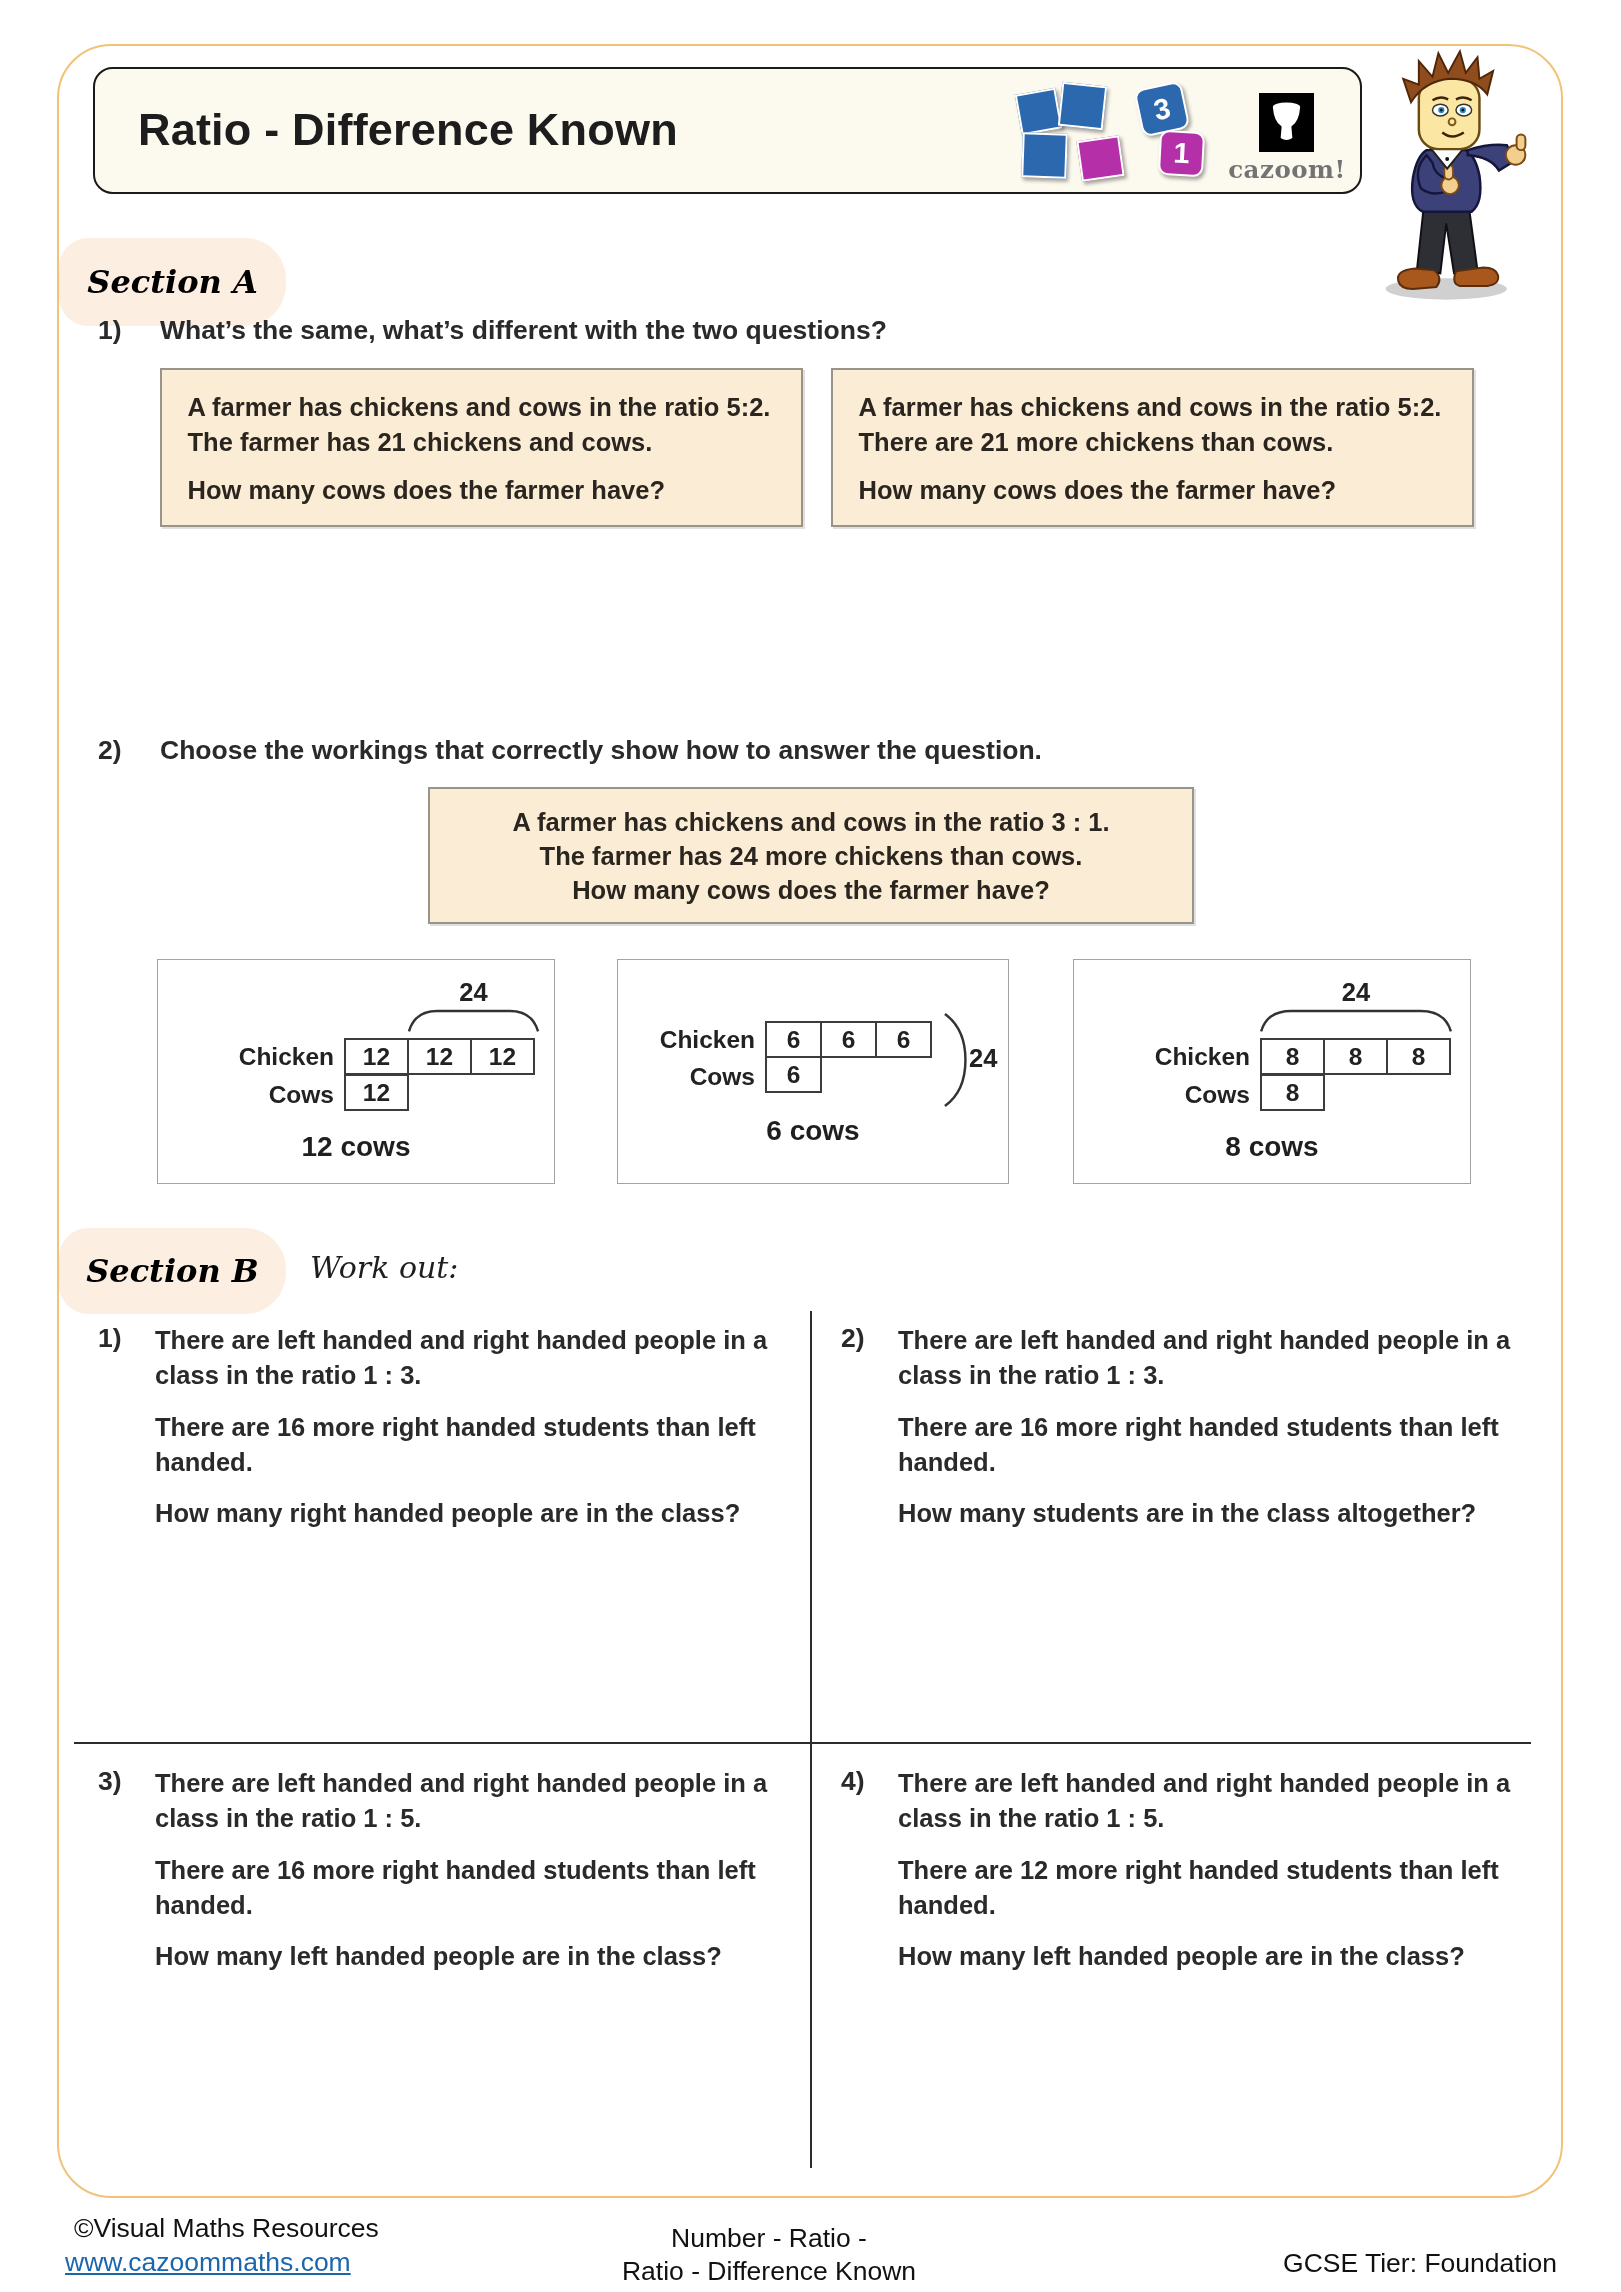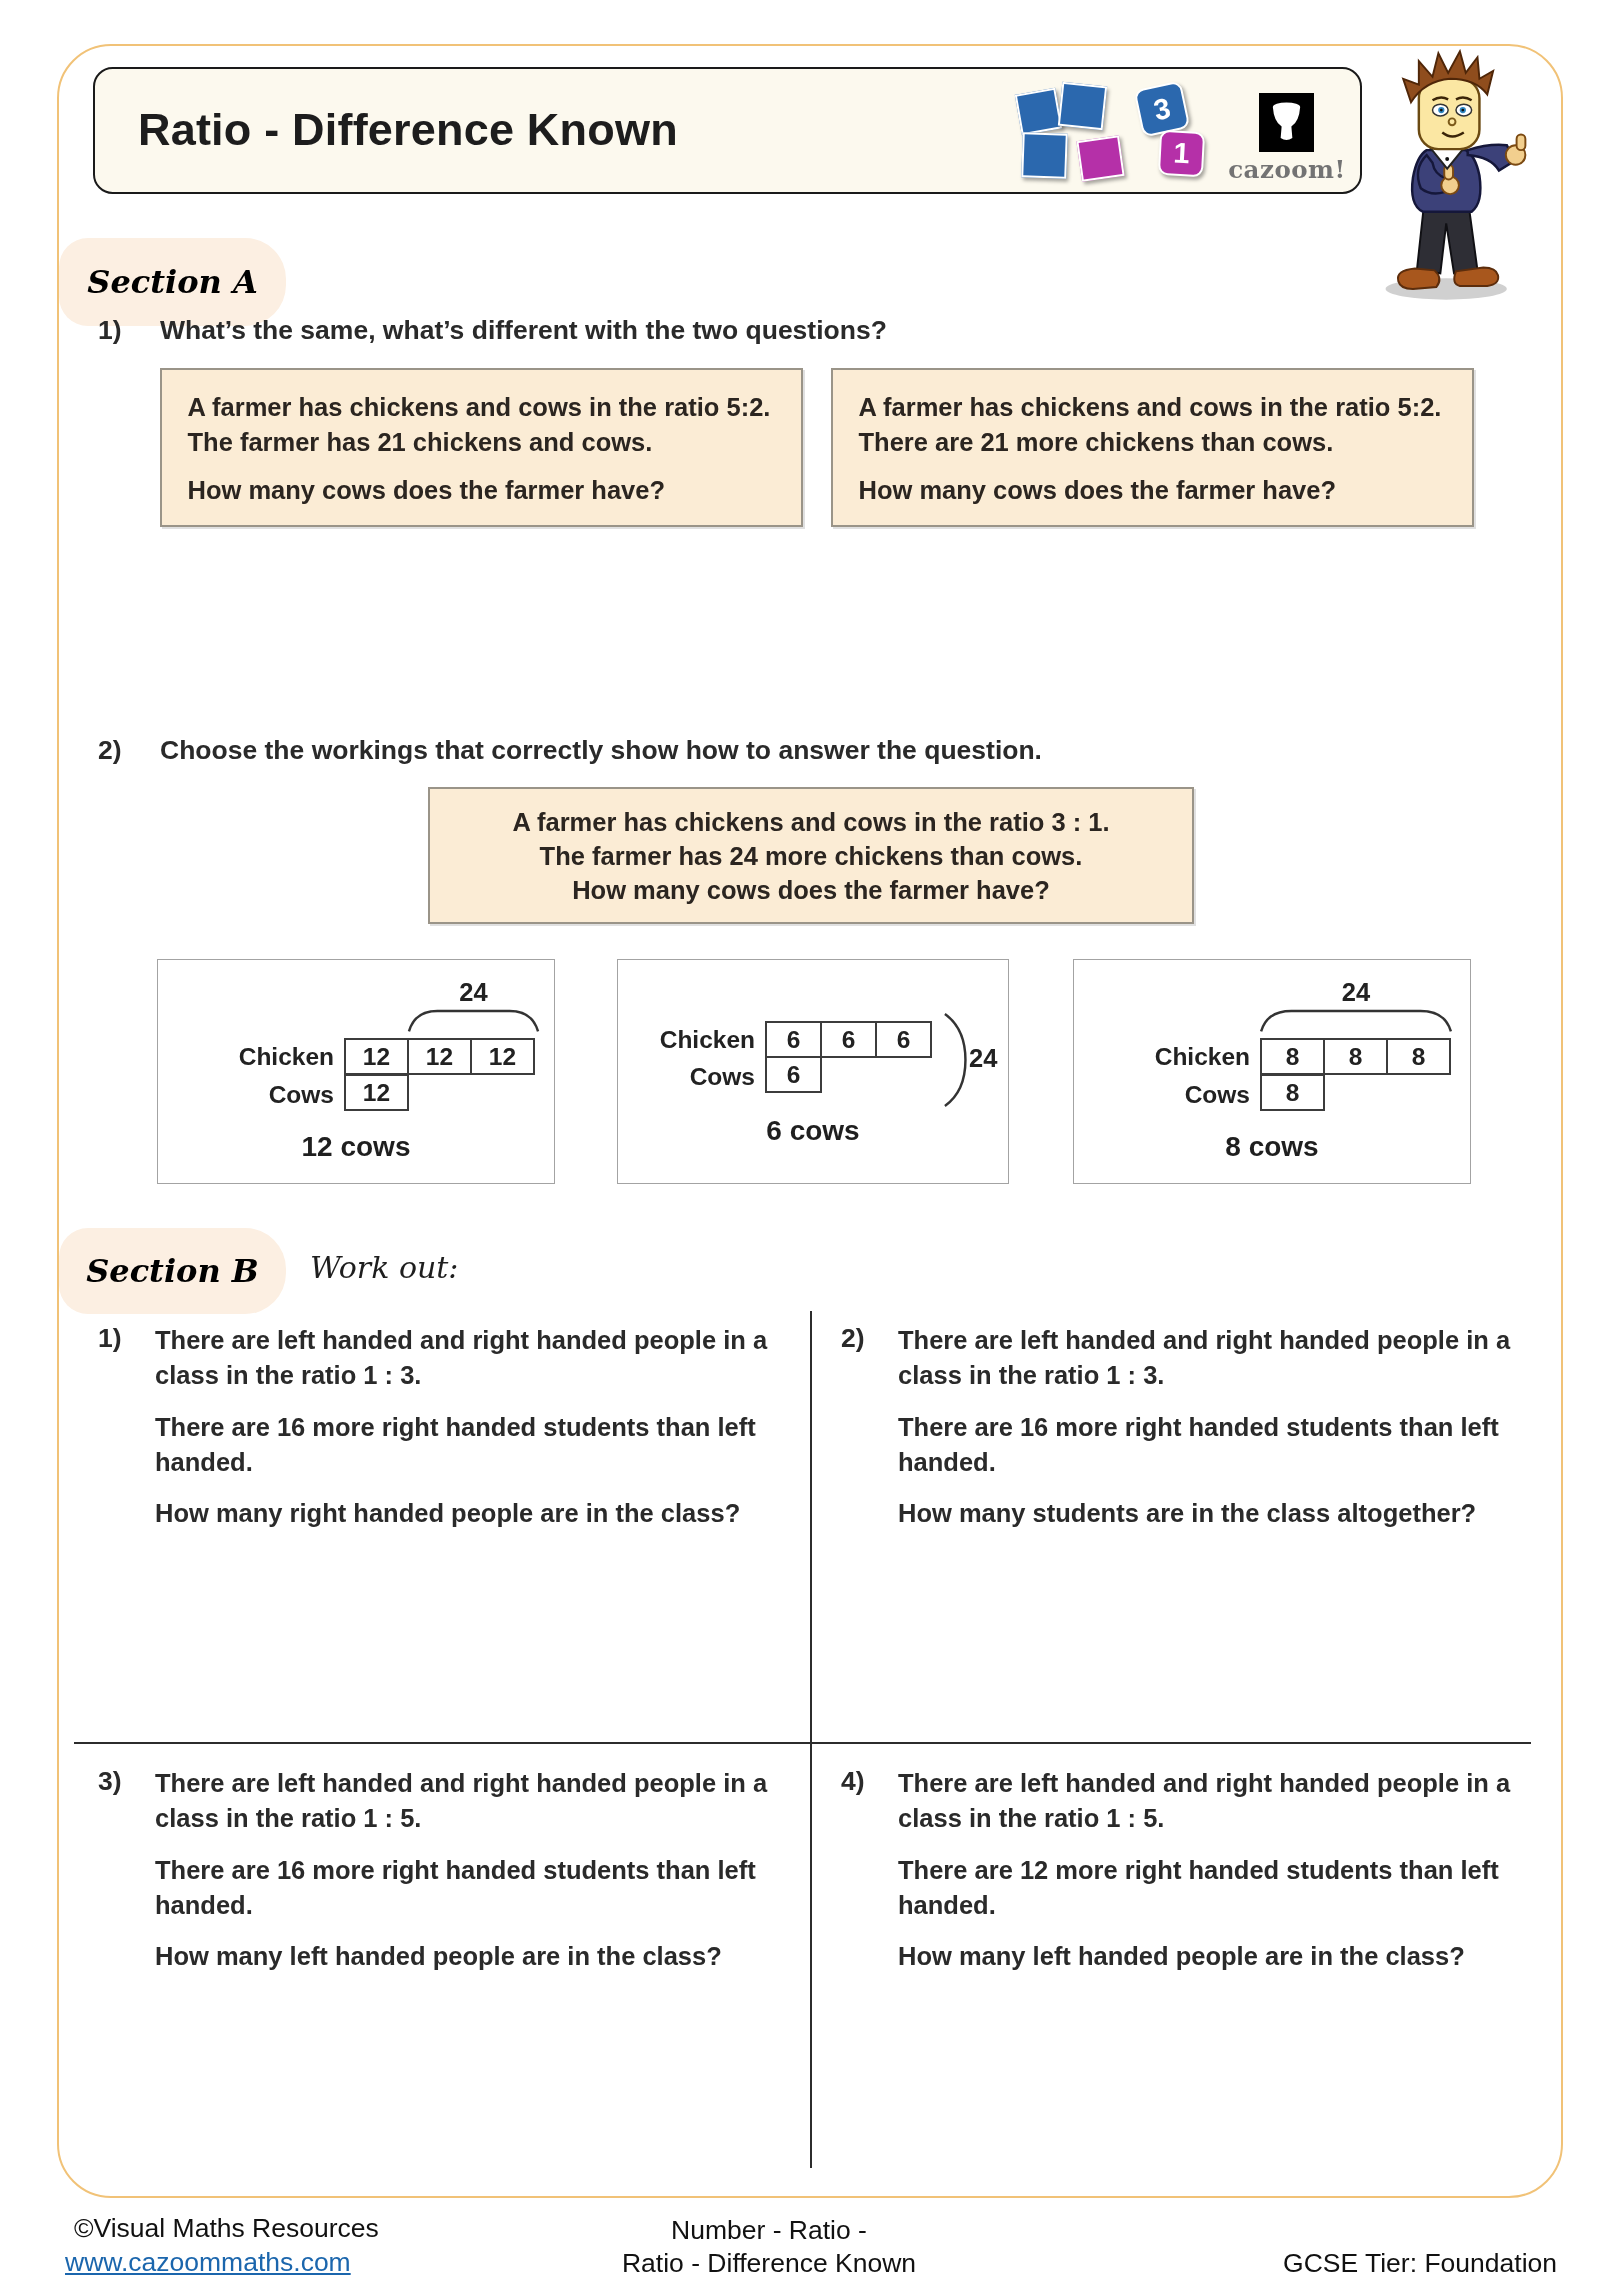--- a/index.html
+++ b/index.html
@@ -52,21 +52,21 @@
                     font-size:28px; font-weight:bold; color:#1f1f1f; }
 
   
   .divider-v { left:810px; top:1311px; width:2px; height:857px; background:#2c2c2c; }
   .divider-h { left:74px; top:1742px; width:1457px; height:2px; background:#2c2c2c; }
   .bq-text p { font-size:25.5px; font-weight:bold; color:#2a2a2a; line-height:35px; margin-bottom:16.7px; }
 
   
   .footer-small { font-size:26.5px; color:#111; }
   .footer-link { font-size:26.5px; color:#1b66ad; text-decoration:underline; }
-  .footer-center { text-align:center; }
+  .footer-center { text-align:center;margin-top:8px; }
 </style>
 </head>
 <body>
 
 <div class="page">
 
   <div class="abs page-border"></div>
 
   <div class="abs title-box">
     <div class="abs title-text">Ratio - Difference Known</div>

